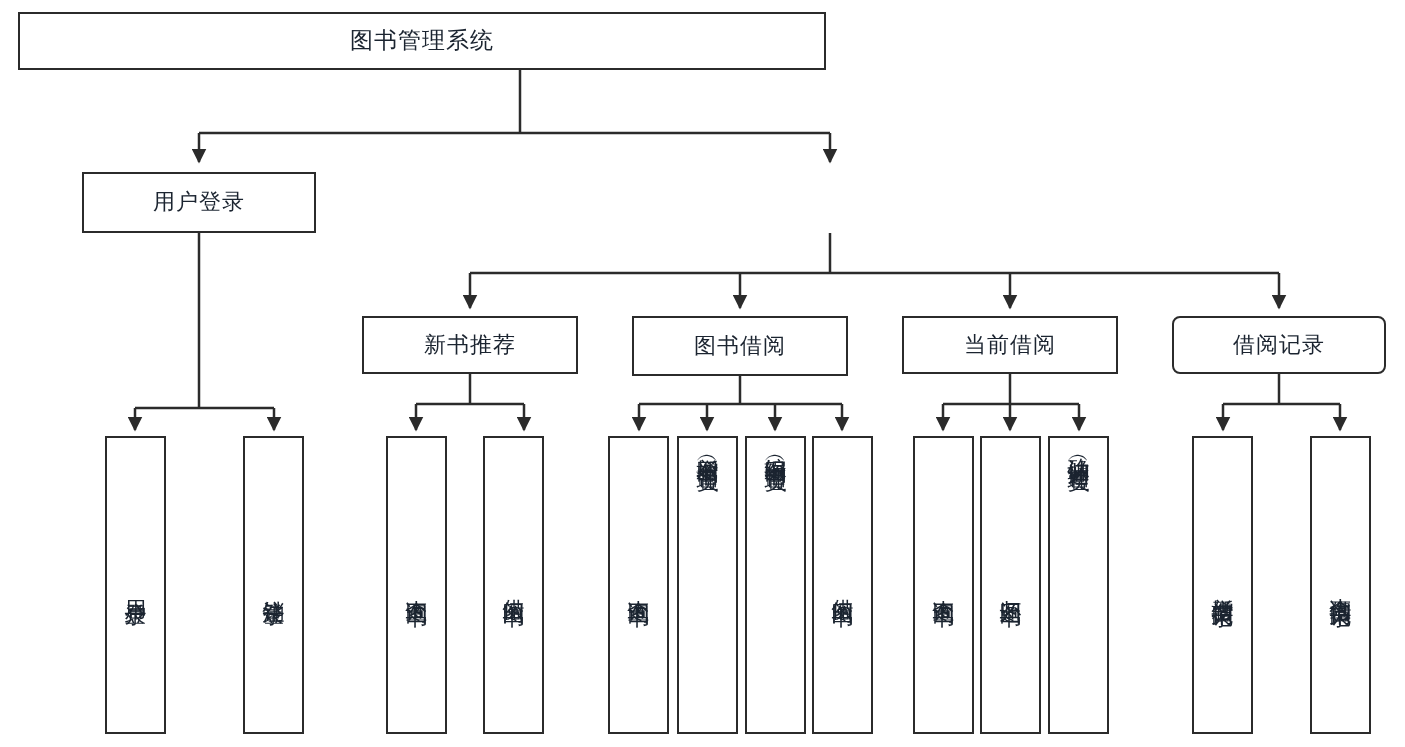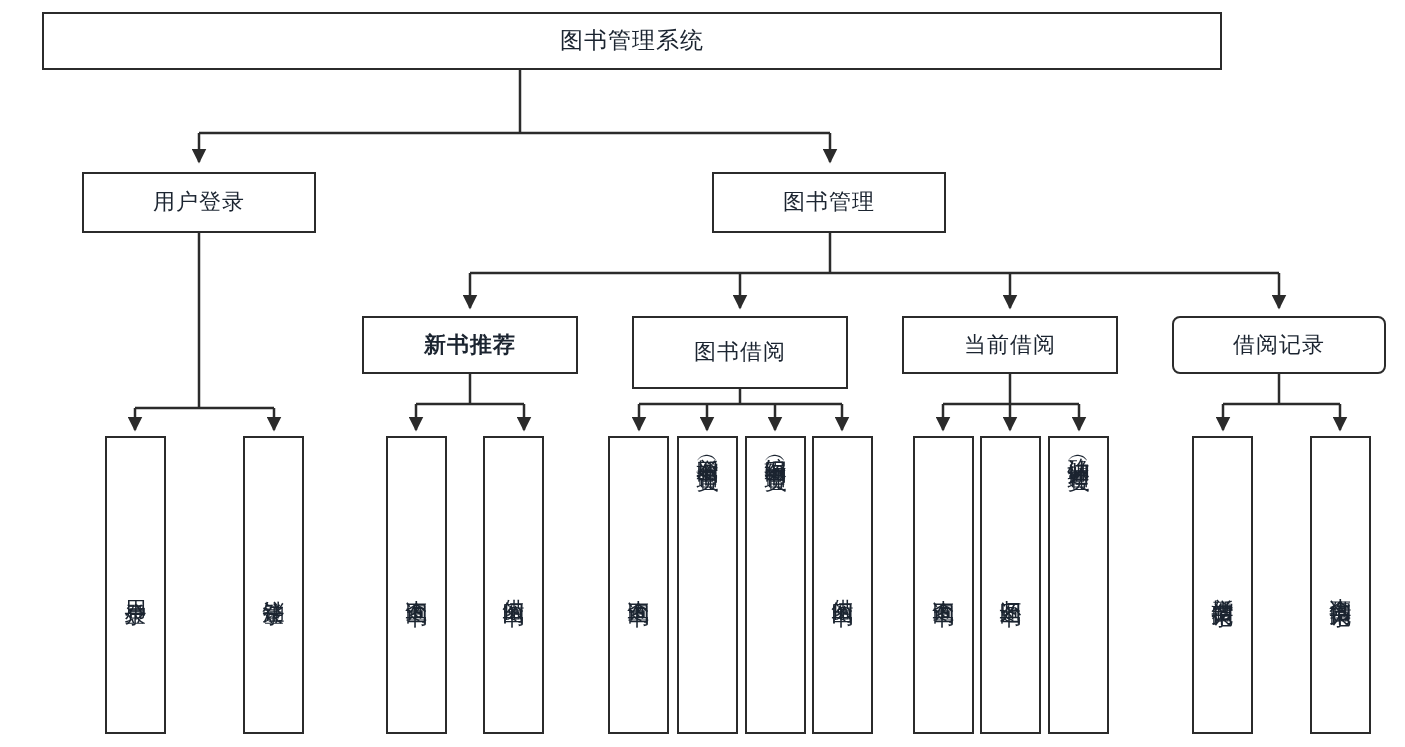--- a/index.html
+++ b/index.html
@@ -117,27 +117,26 @@
       <path d="M 1010 404 L 1010 430" marker-end="url(#arrow)"></path>
       <path d="M 1079 404 L 1079 430" marker-end="url(#arrow)"></path>
 
       <path d="M 1279 374 L 1279 404"></path>
       <path d="M 1223 404 L 1340 404"></path>
       <path d="M 1223 404 L 1223 430" marker-end="url(#arrow)"></path>
       <path d="M 1340 404 L 1340 430" marker-end="url(#arrow)"></path>
     </g>
   </svg>
 
-  <div class="node node-h root" style="left:18px; top:12px; width:1180px; height:58px;margin-left:24px;">图书管理系统</div>
+  <div class="node node-h root" style="left:18px; top:12px; width:808px; height:58px;">图书管理系统</div>
 
   <div class="node node-h" style="left:82px; top:172px; width:234px; height:61px;">用户登录</div>
-  <div class="node node-h" style="left:712px; top:172px; width:234px; height:61px;">图书管理</div>
 
-  <div class="node node-h" style="left:362px; top:316px; width:216px; height:58px;font-weight:bold;">新书推荐</div>
-  <div class="node node-h" style="left:632px; top:316px; width:216px; height:73px;">图书借阅</div>
+  <div class="node node-h" style="left:362px; top:316px; width:216px; height:58px;">新书推荐</div>
+  <div class="node node-h" style="left:632px; top:316px; width:216px; height:60px;">图书借阅</div>
   <div class="node node-h" style="left:902px; top:316px; width:216px; height:58px;">当前借阅</div>
   <div class="node node-h" style="left:1172px; top:316px; width:214px; height:58px;border-radius:8px;">借阅记录</div>
 
   <div class="node node-v pad-mid" style="left:105px; top:436px; width:61px; height:298px;">用户登录</div>
   <div class="node node-v pad-mid" style="left:243px; top:436px; width:61px; height:298px;">注销登录</div>
 
   <div class="node node-v pad-mid" style="left:386px; top:436px; width:61px; height:298px;">查询图书</div>
   <div class="node node-v pad-mid" style="left:483px; top:436px; width:61px; height:298px;">借阅图书</div>
 
   <div class="node node-v pad-mid" style="left:608px; top:436px; width:61px; height:298px;">查询图书</div>

